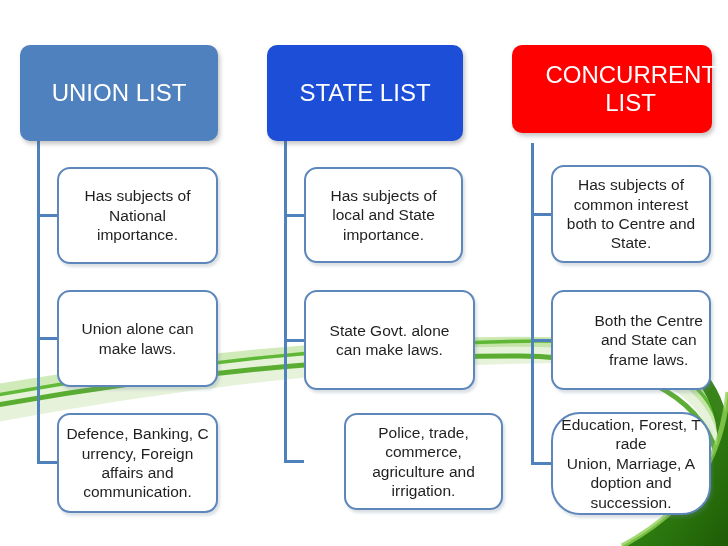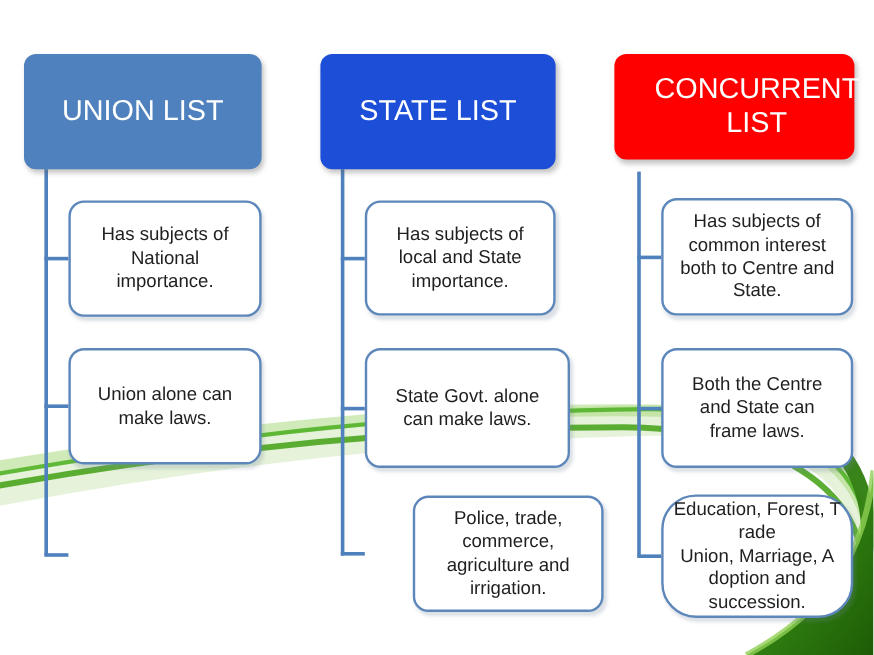--- a/index.html
+++ b/index.html
@@ -28,21 +28,21 @@
     box-sizing:border-box;padding:4px 6px;
     box-shadow:2px 3px 3px rgba(110,130,150,.25);
   }
   #i11{left:57px;top:167px;width:161px;height:97px;}
   #i12{left:57px;top:290px;width:161px;height:97px;align-items:center;}
   #i13{left:57px;top:413px;width:161px;height:100px;}
   #i21{left:304px;top:167px;width:159px;height:96px;}
   #i22{left:304px;top:290px;width:171px;height:100px;}
   #i23{left:304px;top:413px;width:159px;height:97px;margin-left:40px;}
   #i31{left:551px;top:165px;width:160px;height:98px;}
-  #i32{left:551px;top:290px;width:160px;height:100px;}
+  #i32{left:551px;top:290px;width:160px;height:100px;justify-content:flex-end;}
   #i33{left:551px;top:412px;width:160px;height:103px;border-radius:29px;}
 
   .vline{position:absolute;width:2.5px;background:#4f81bd;}
   #v1{left:37px;top:141px;height:322px;}
   #v2{left:284px;top:141px;height:322px;}
   #v3{left:531px;top:143px;height:320px;}
   .stub{position:absolute;height:2.5px;width:20px;background:#4f81bd;}
   #s11{left:37px;top:214px;} #s12{left:37px;top:337px;} #s13{left:37px;top:461px;}
   #s21{left:284px;top:214px;} #s22{left:284px;top:339px;} #s23{left:284px;top:460px;}
   #s31{left:531px;top:213px;} #s32{left:531px;top:339px;} #s33{left:531px;top:462px;}
@@ -96,20 +96,26 @@
 
     <div class="item" id="i11">
       <span>Has subjects of
 National
 importance.</span>
     </div>
     <div class="item" id="i12">
       <span>Union alone can
 make laws.</span>
     </div>
+    <div class="item" id="i13">
+      <span>Defence, Banking, C
+urrency, Foreign
+affairs and
+communication.</span>
+    </div>
 
     <div class="item" id="i21">
       <span>Has subjects of
 local and State
 importance.</span>
     </div>
     <div class="item" id="i22">
       <span>State Govt. alone
 can make laws.</span>
     </div>

